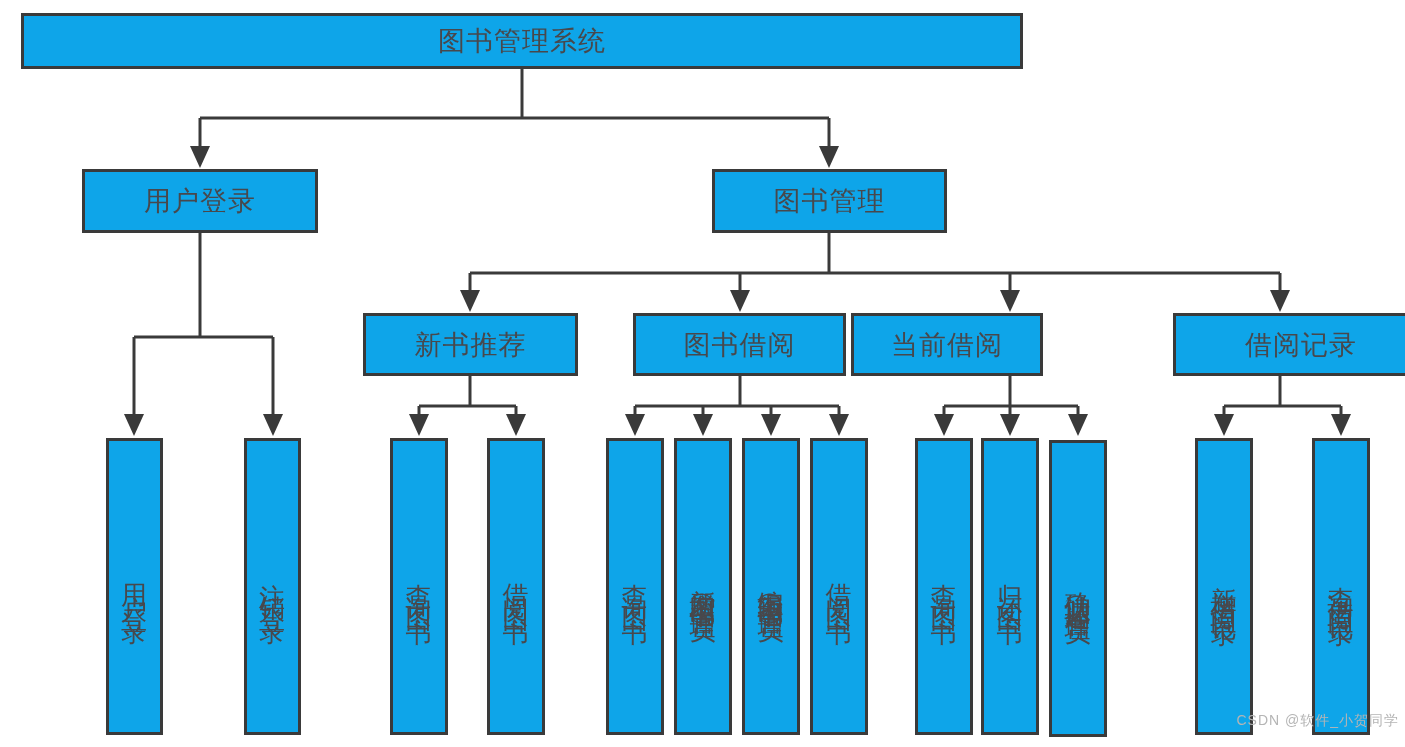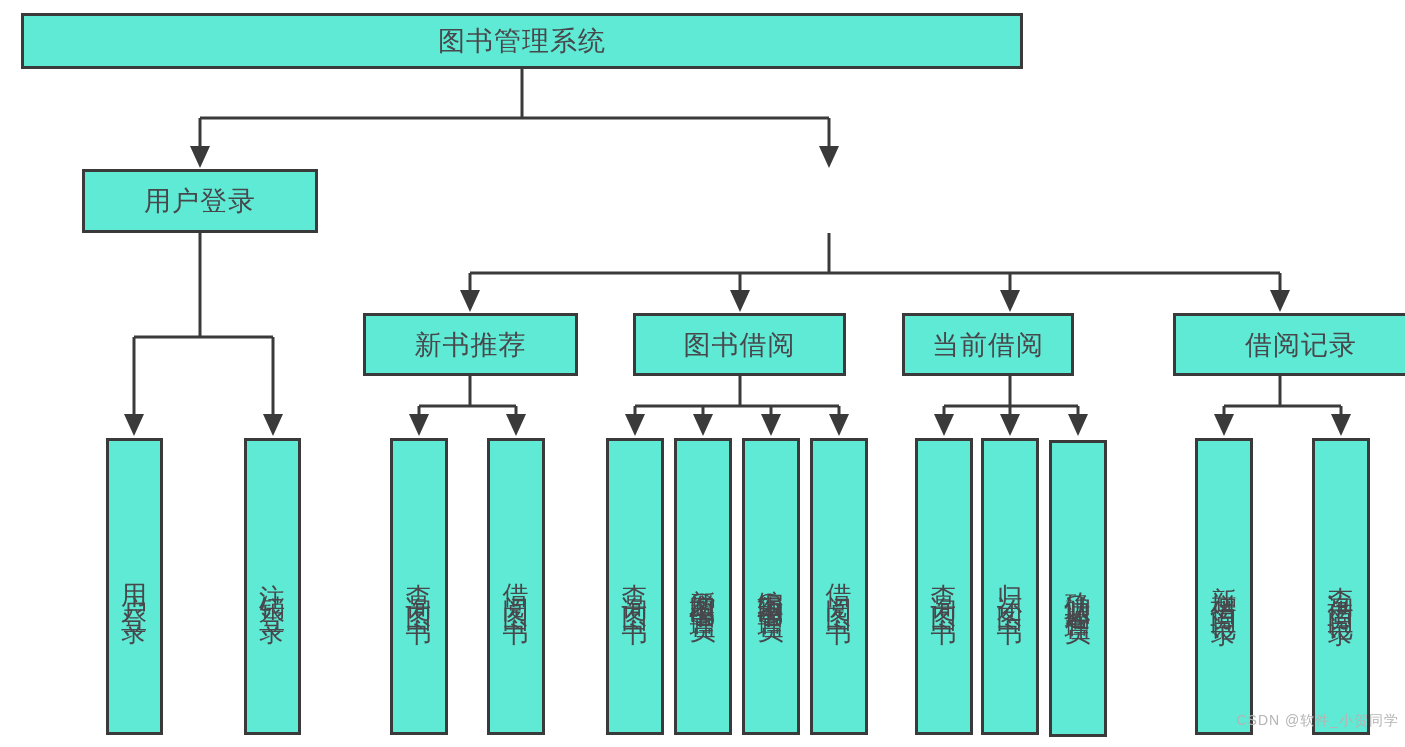--- a/index.html
+++ b/index.html
@@ -10,21 +10,21 @@
     background: var(--bg, #ffffff);
     font-family: "Liberation Sans", "DejaVu Sans", sans-serif;
     overflow: hidden;
   }
   .connectors { position: absolute; left: 0; top: 0; }
   .connectors .lines path { stroke: var(--line, #3a3a3a); stroke-width: 3; fill: none; }
   .connectors .arrows path { fill: var(--line, #3a3a3a); stroke: none; }
   .node {
     position: absolute;
     box-sizing: border-box;
-    background: #5eead4;
+    background: #0ea5e9;
     border: 3px solid var(--line, #3a3a3a);
     display: flex;
     align-items: center;
     justify-content: center;
     color: var(--text, #48484c);
   }
   .hnode { font-size: 27px; letter-spacing: 1px; white-space: nowrap; }
   .vnode span {
     writing-mode: vertical-rl;
     text-orientation: mixed;
@@ -109,28 +109,31 @@
     </g>
   </svg>
 
   <div class="node hnode" style="left:21px;top:13px;width:1002px;height:56px">
     <span>图书管理系统</span>
   </div>
 
   <div class="node hnode" style="left:82px;top:169px;width:236px;height:64px">
     <span>用户登录</span>
   </div>
+  <div class="node hnode" style="left:712px;top:169px;width:235px;height:64px">
+    <span>图书管理</span>
+  </div>
 
   <div class="node hnode" style="left:633px;top:313px;width:213px;height:63px">
     <span>图书借阅</span>
   </div>
   <div class="node hnode" style="left:363px;top:313px;width:215px;height:63px">
     <span>新书推荐</span>
   </div>
-  <div class="node hnode" style="left:902px;top:313px;width:172px;height:63px">
+  <div class="node hnode" style="left:851px;top:313px;width:192px;height:63px">
     <span>当前借阅</span>
   </div>
   <div class="node hnode" style="left:1173px;top:313px;width:256px;height:63px">
     <span>借阅记录</span>
   </div>
 
   <div class="node vnode v-s" style="left:106px;top:438px;width:57px;height:297px">
     <span>用户登录</span>
   </div>
   <div class="node vnode v-s" style="left:244px;top:438px;width:57px;height:297px">

